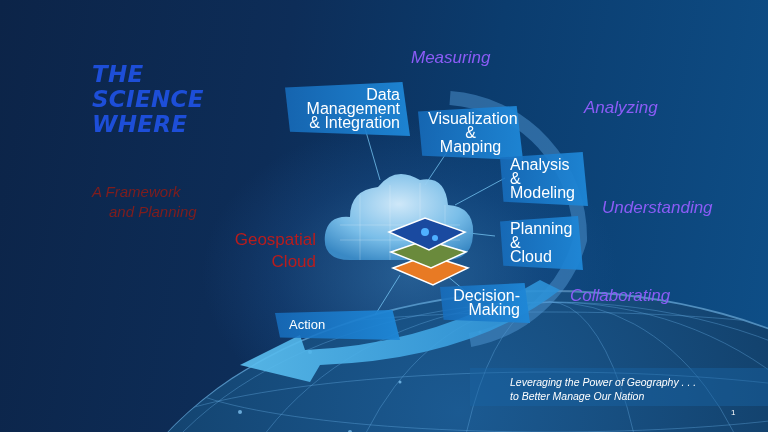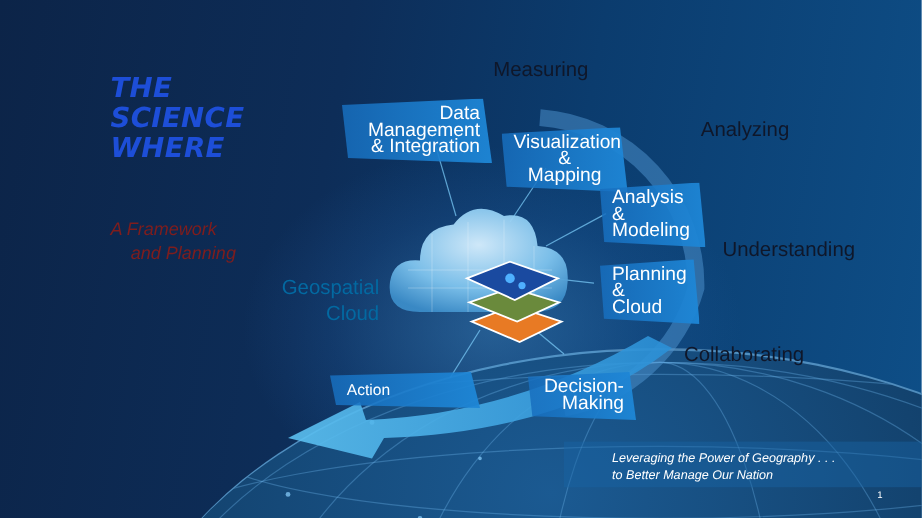--- a/index.html
+++ b/index.html
@@ -25,30 +25,30 @@
     position:absolute; left:92px; top:62px;
     font-family:"DejaVu Sans", sans-serif; font-weight:bold; font-style:italic;
     color:#1d4ed8; font-size:23px; line-height:25px; letter-spacing:0.3px;
   }
   .subtitle {
     position:absolute; left:92px; top:182px; color:#7f1d1d;
     font-style:italic; font-size:15px; line-height:20px;
   }
   .subtitle .l2 { display:block; padding-left:17px; }
   .stage {
-    position:absolute; color:#0f172a; font-size:17px;
+    position:absolute; color:#8b5cf6; font-size:17px;font-style:italic;
   }
   .step {
     position:absolute; color:#ffffff; font-size:16px; line-height:14px;
     background: linear-gradient(90deg, rgba(23,110,190,0.85), rgba(30,135,215,0.95));
     padding:6px 10px;
     clip-path: polygon(0 10%, 94% 0, 100% 100%, 4% 92%);
   }
   .geo-label {
-    position:absolute; left:222px; top:229px; color:#0369a1; font-size:17px;
+    position:absolute; left:222px; top:229px; color:#b91c1c; font-size:17px;
     text-align:right; line-height:22px; width:94px;
   }
   .footer {
     position:absolute; left:510px; top:375px; width:220px; color:#ffffff;
     font-style:italic; font-size:10.5px; text-align:left; line-height:14px;
   }
   .footer-band {
     position:absolute; left:470px; top:368px; width:298px; height:38px;
     background: rgba(25,100,165,0.45);
   }
@@ -131,21 +131,21 @@
   <div>Mapping</div>
 </div>
 <div class="step" style="left:500px;top:152px;width:88px;">
   <div>Analysis &amp;</div>
   <div>Modeling</div>
 </div>
 <div class="step" style="left:500px;top:216px;width:83px;">
   <div>Planning &amp;</div>
   <div>Cloud</div>
 </div>
-<div class="step" style="left:440px;top:283px;width:90px;text-align:right;margin-top:27px;">
+<div class="step" style="left:440px;top:283px;width:90px;text-align:right;">
   <div>Decision-</div>
   <div>Making</div>
 </div>
 <div class="step" style="left:275px;top:310px;width:125px;text-align:left;font-size:13px;padding:8px 14px;">
   <div>Action</div>
 </div>
 
 <svg class="cloud" width="160" height="110" viewBox="0 0 160 110">
   <defs>
     <radialGradient id="cg" cx="0.5" cy="0.35" r="0.7">

